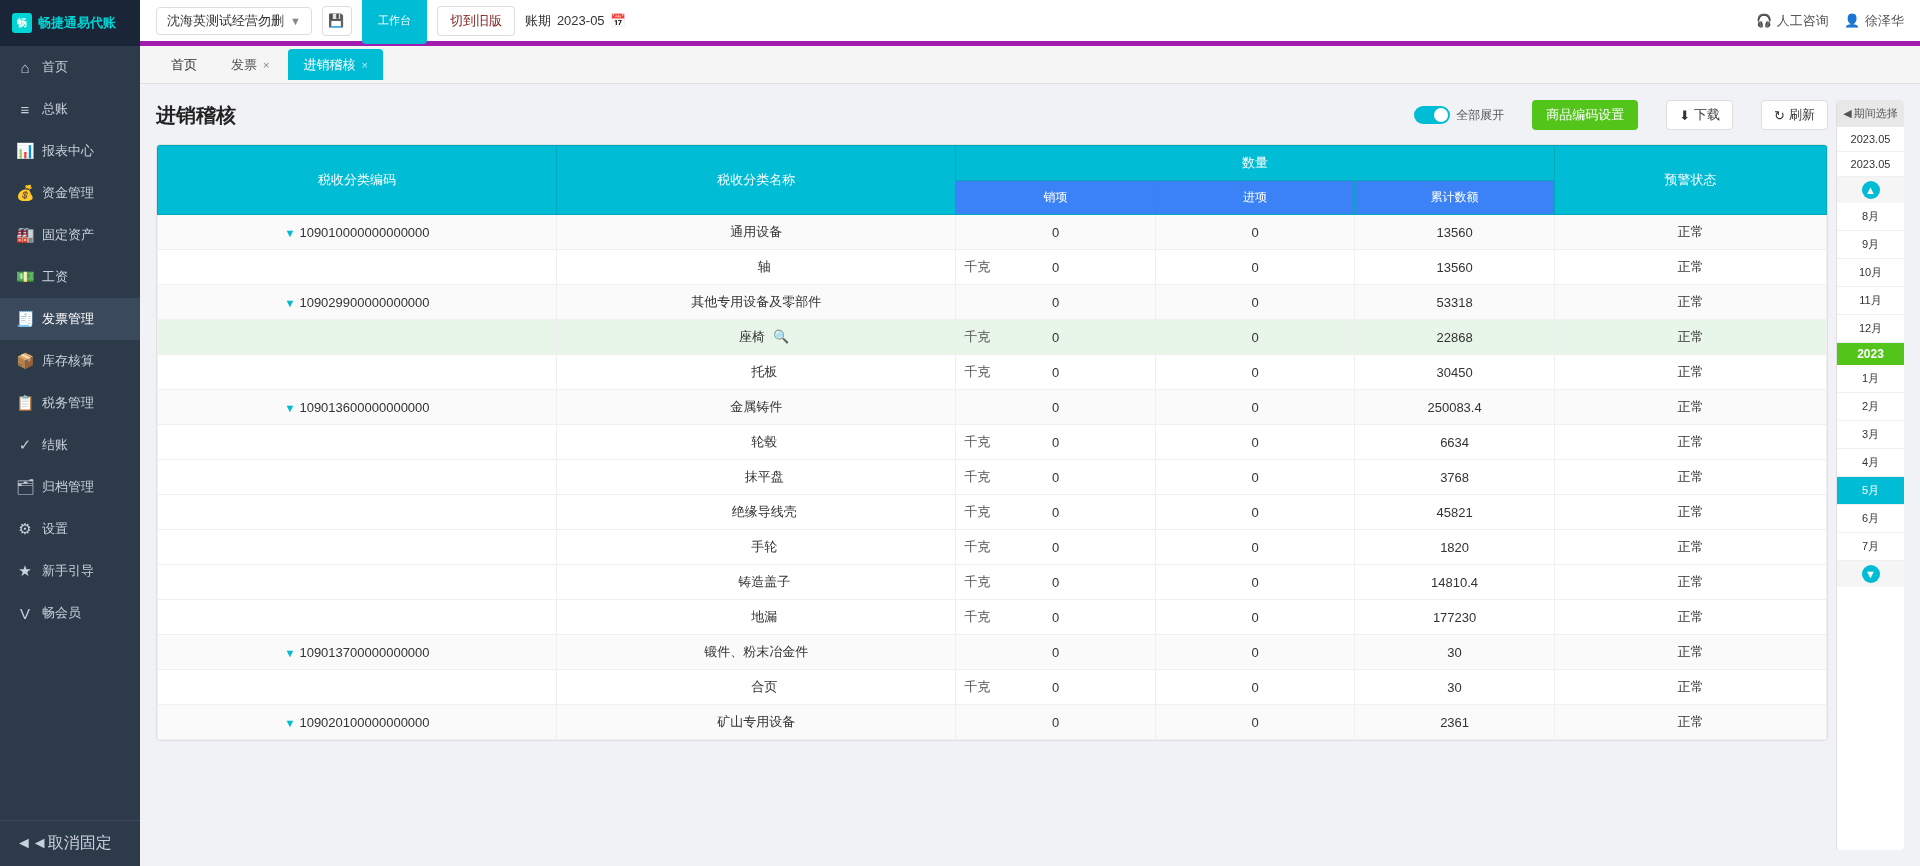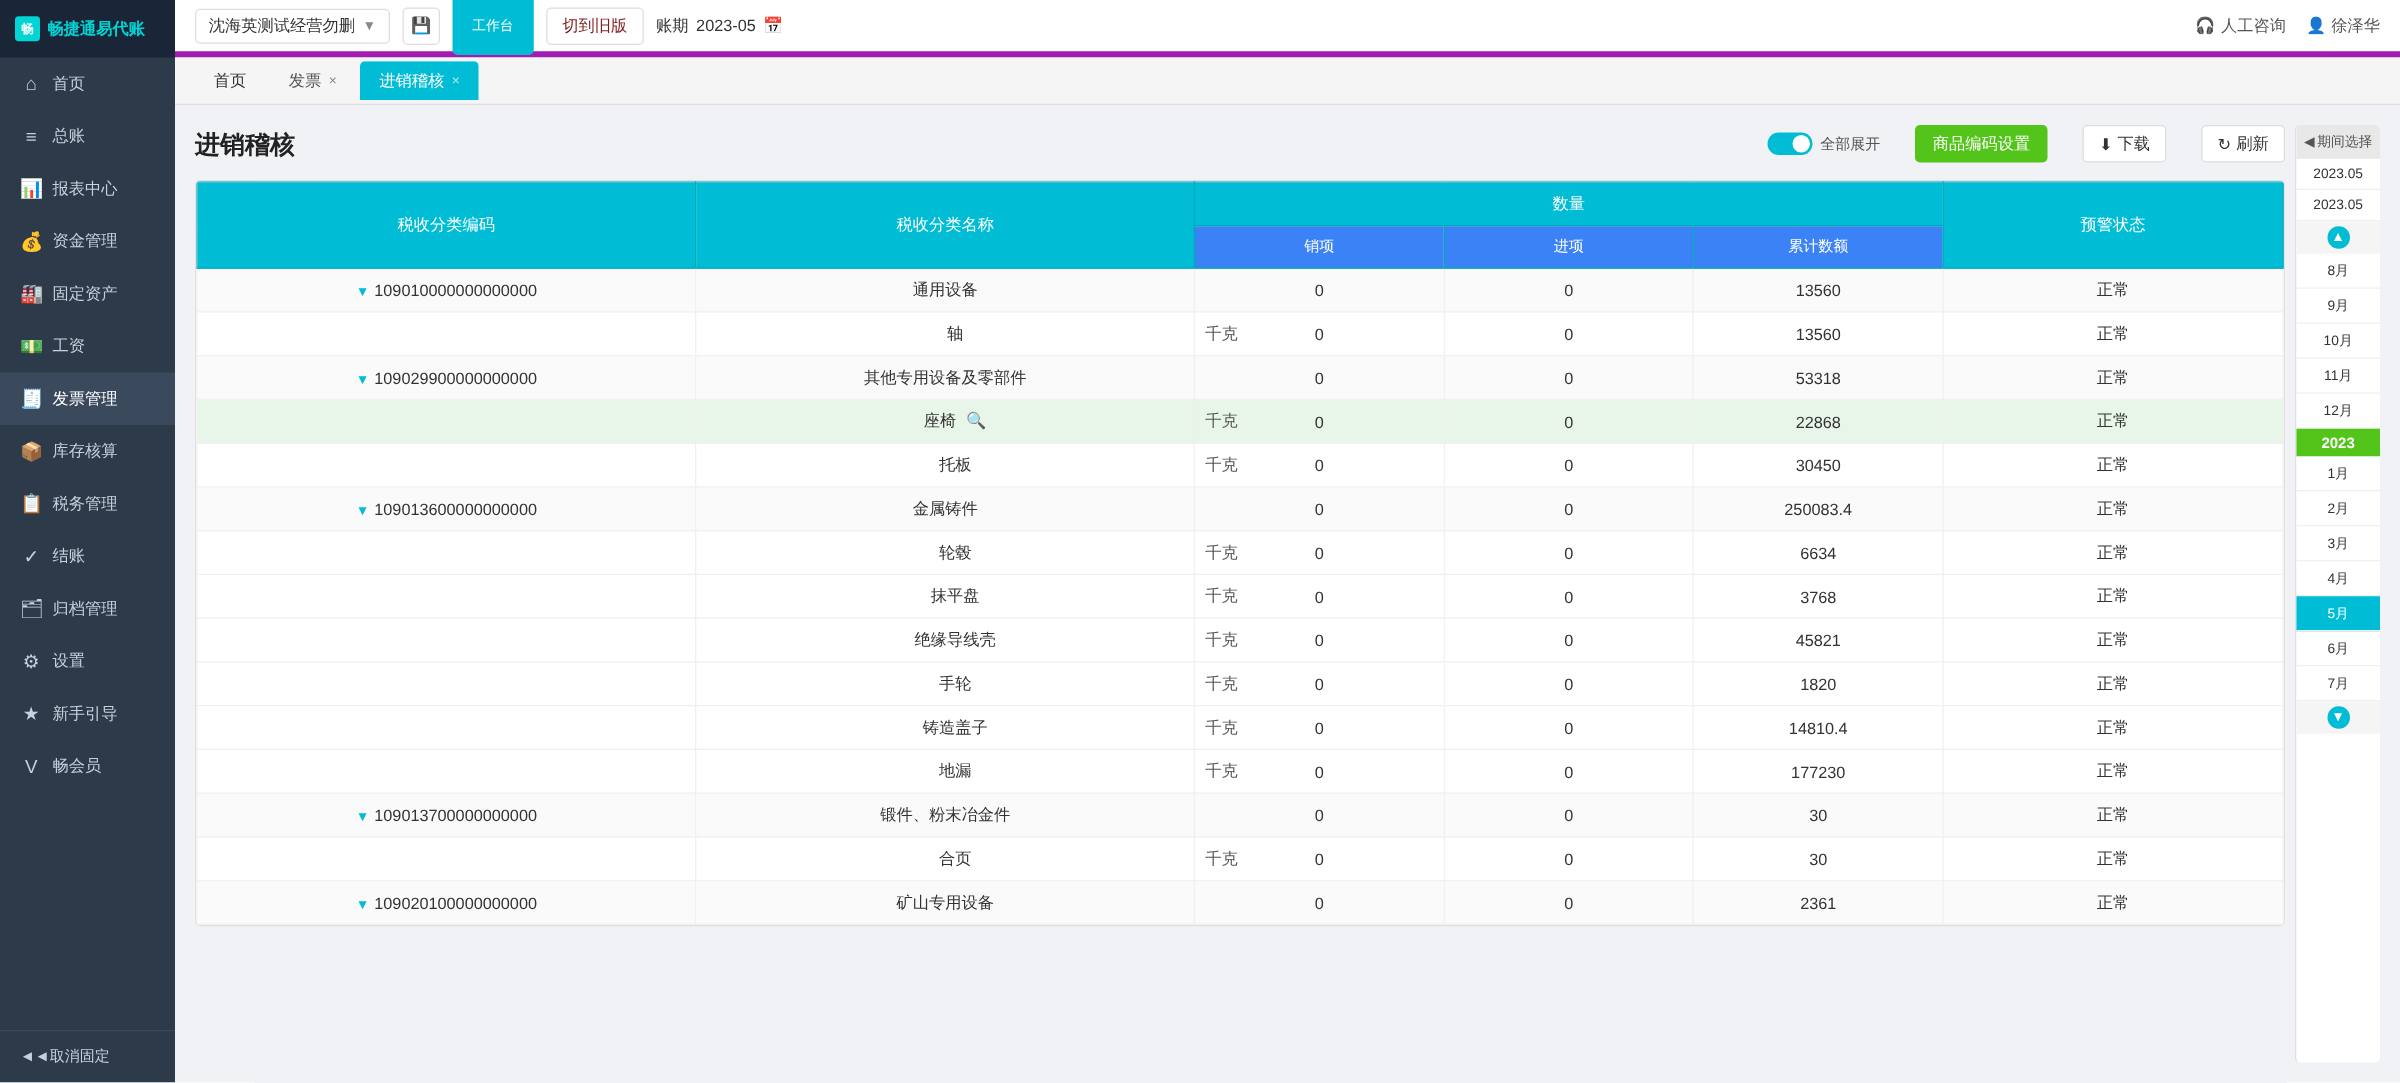--- a/index.html
+++ b/index.html
@@ -43,21 +43,21 @@
       color: #c8d0db;
       transition: background 0.2s;
     }
     .sidebar-item.active { background: #3a4a5c; color: #fff; }
     .sidebar-item .icon { font-size: 15px; width: 18px; text-align: center; }
     .sidebar-bottom {
       margin-top: auto;
       padding: 12px 16px;
       border-top: 1px solid #3a4a5c;
       color: #c8d0db;
-      font-size: 12px;
+      font-size: 16px;
       cursor: pointer;
       display: flex;
       align-items: center;
       gap: 6px;
     }
 
     
     .main {
       flex: 1;
       display: flex;

